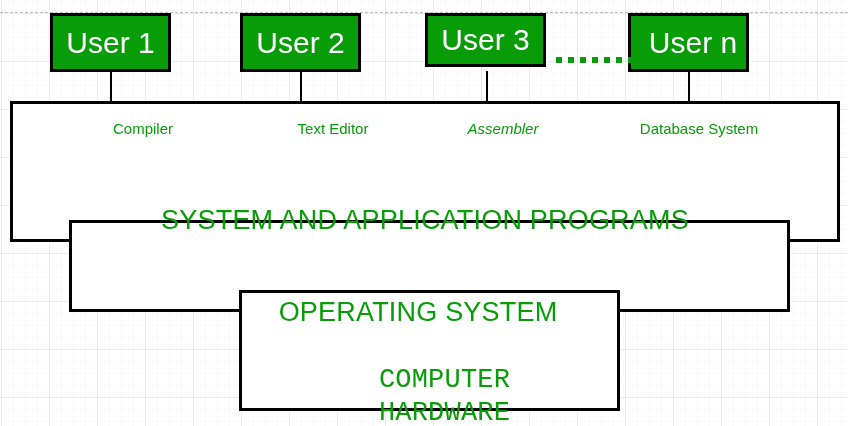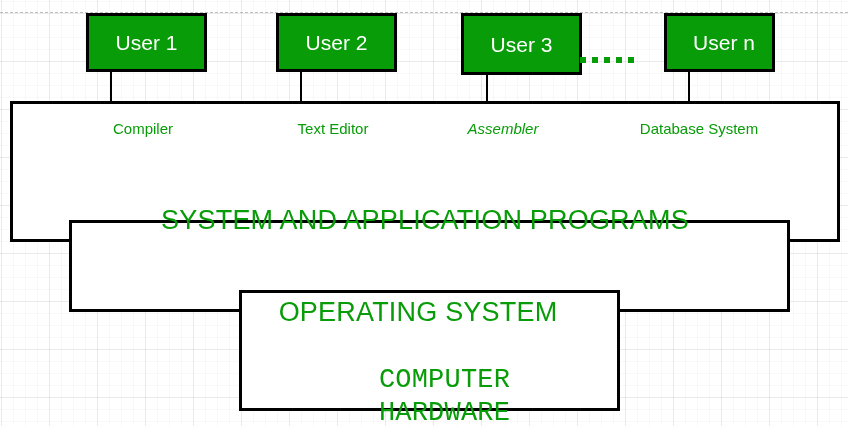--- a/index.html
+++ b/index.html
@@ -32,27 +32,26 @@
     border-top: 1px dashed #bdbdbd;
   }
 
   
   .user-box {
     position: absolute;
     box-sizing: border-box;
     background: #089c08;
     border: 3px solid #000000;
     color: #ffffff;
-    font-size: 21px;
+    font-size: 30px;
     line-height: 1;
     display: flex;
     align-items: center;
     justify-content: center;
     letter-spacing: 0px;
-    margin-left: 36px;
   }
 
   
   .connector {
     position: absolute;
     width: 0;
     border-left: 2px solid #000000;
   }
 
   
@@ -129,25 +128,25 @@
   <div class="connector" style="left:688px; top:71px; height:32px;"></div>
 
   <div class="user-box" style="left:50px; top:13px; width:121px; height:59px;">
     <span>User 1</span>
   </div>
 
   <div class="user-box" style="left:240px; top:13px; width:121px; height:59px;">
     <span>User 2</span>
   </div>
 
-  <div class="user-box" style="left:425px; top:13px; width:121px; height:62px;">
+  <div class="user-box" style="left:425px; top:13px; width:121px; height:54px;">
     <span>User 3</span>
   </div>
 
-  <div class="user-box" style="left:628px; top:13px; width:111px; height:59px;padding-left:9px;">
+  <div class="user-box" style="left:628px; top:13px; width:121px; height:59px;padding-left:9px;">
     <span>User n</span>
   </div>
 
   <div class="ellipsis-dots" style="left:556px; top:57px;">
     <i></i>
       <i></i>
       <i></i>
       <i></i>
       <i></i>
       <i></i>

